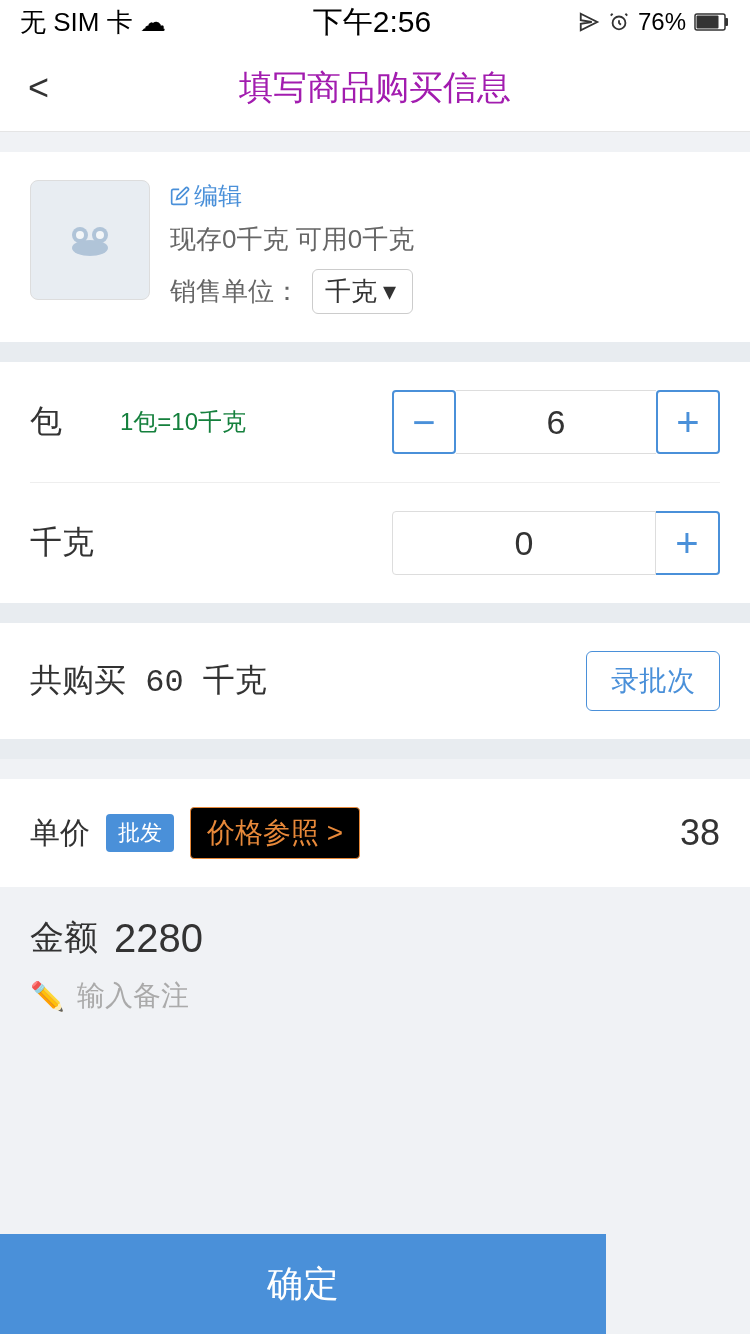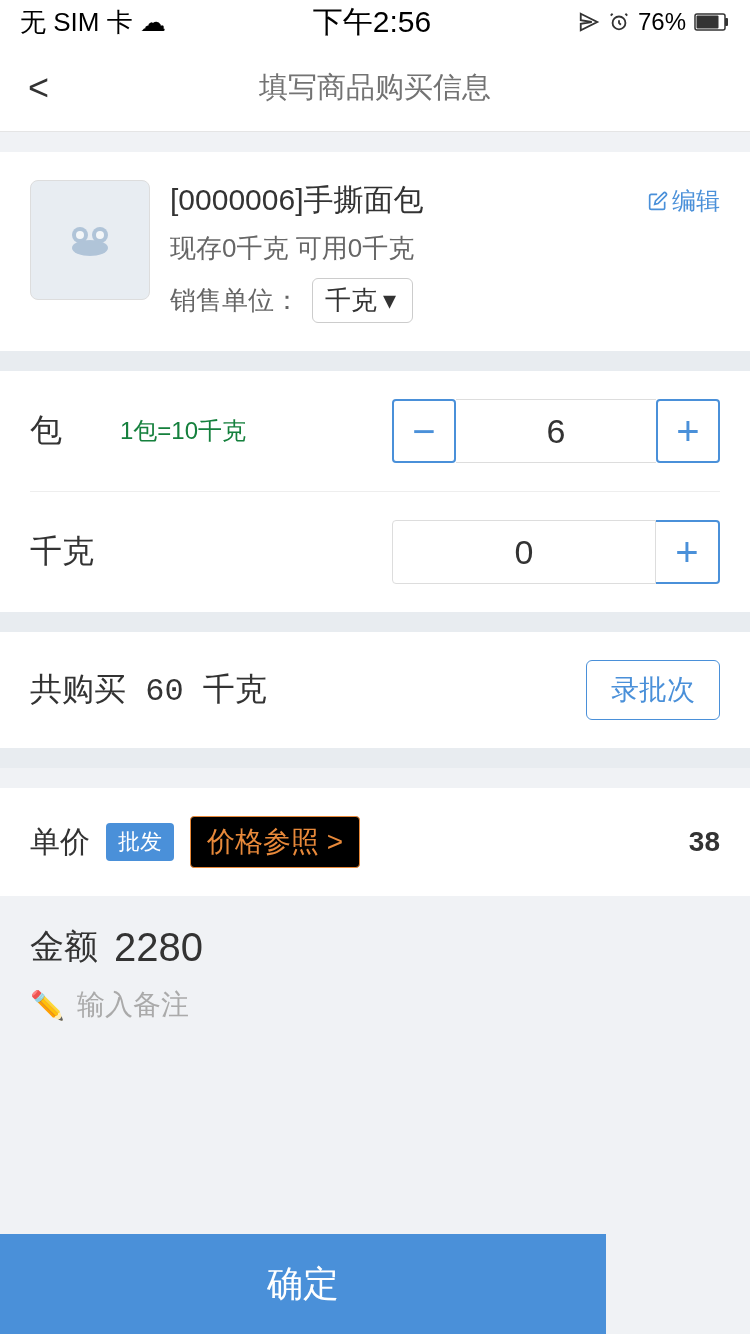--- a/index.html
+++ b/index.html
@@ -56,23 +56,23 @@
       position: relative;
     }
     .nav-back {
       position: absolute;
       left: 28px;
       font-size: 36px;
       color: #333;
       cursor: pointer;
     }
     .nav-title {
-      font-size: 29px;
+      font-size: 34px;
       font-weight: 500;
-      color: #737373;
+      color: #a21caf;
     }
 
     
     .product-card {
       background: #fff;
       margin-top: 20px;
       padding: 28px 30px;
       display: flex;
       align-items: flex-start;
       gap: 20px;
@@ -267,24 +267,24 @@
       padding: 6px 16px;
       font-size: 28px;
       color: #e8893a;
       background: #000000;
       display: flex;
       align-items: center;
       gap: 4px;
       cursor: pointer;
     }
     .price-value {
-      font-size: 28px;
+      font-size: 36px;
       color: #333;
       margin-left: auto;
-      font-weight: 700;
+      font-weight: 400;
     }
 
     
     .amount-section {
       background: #f0f2f5;
       padding: 28px 30px;
     }
     .amount-row {
       display: flex;
       align-items: center;
@@ -376,21 +376,20 @@
     <svg viewBox="0 0 60 60">
       <circle cx="20" cy="25" r="8" fill="#7a9cc0"></circle>
       <circle cx="40" cy="25" r="8" fill="#7a9cc0"></circle>
       <ellipse cx="30" cy="38" rx="18" ry="8" fill="#7a9cc0"></ellipse>
       <circle cx="20" cy="25" r="4" fill="#fff"></circle>
       <circle cx="40" cy="25" r="4" fill="#fff"></circle>
     </svg>
   </div>
   <div class="product-info">
     <div class="product-name-row">
-      <span class="product-name">[0000006]手撕面包</span>
       <span class="edit-btn">
         <svg width="20" height="20" viewBox="0 0 24 24" fill="none" stroke="#4a90d9" stroke-width="2">
             <path d="M11 4H4a2 2 0 0 0-2 2v14a2 2 0 0 0 2 2h14a2 2 0 0 0 2-2v-7"></path>
             <path d="M18.5 2.5a2.121 2.121 0 0 1 3 3L12 15l-4 1 1-4 9.5-9.5z"></path>
           </svg>
         <span>编辑</span>
       </span>
     </div>
     <div class="product-stock">现存0千克   可用0千克</div>
     <div class="product-unit-row">

